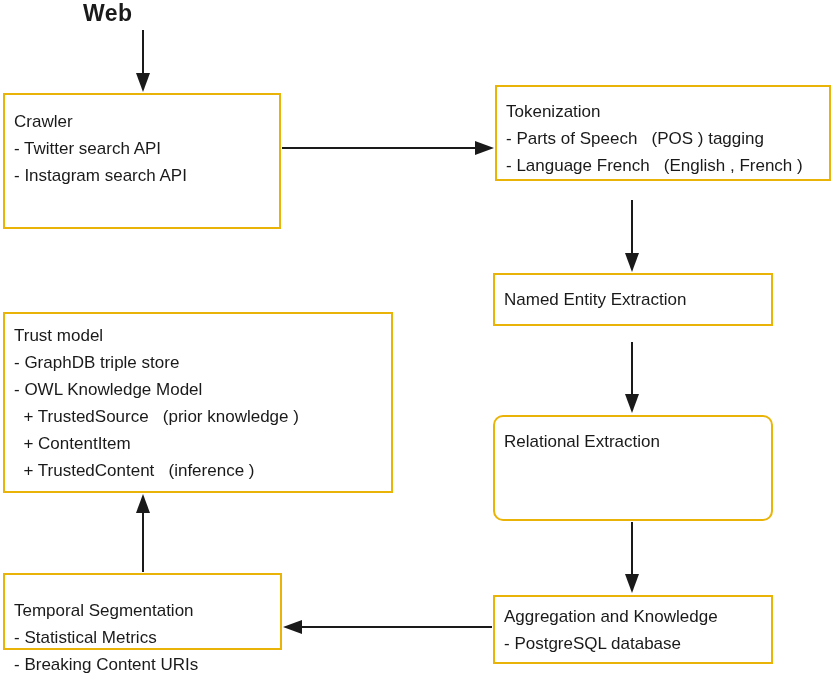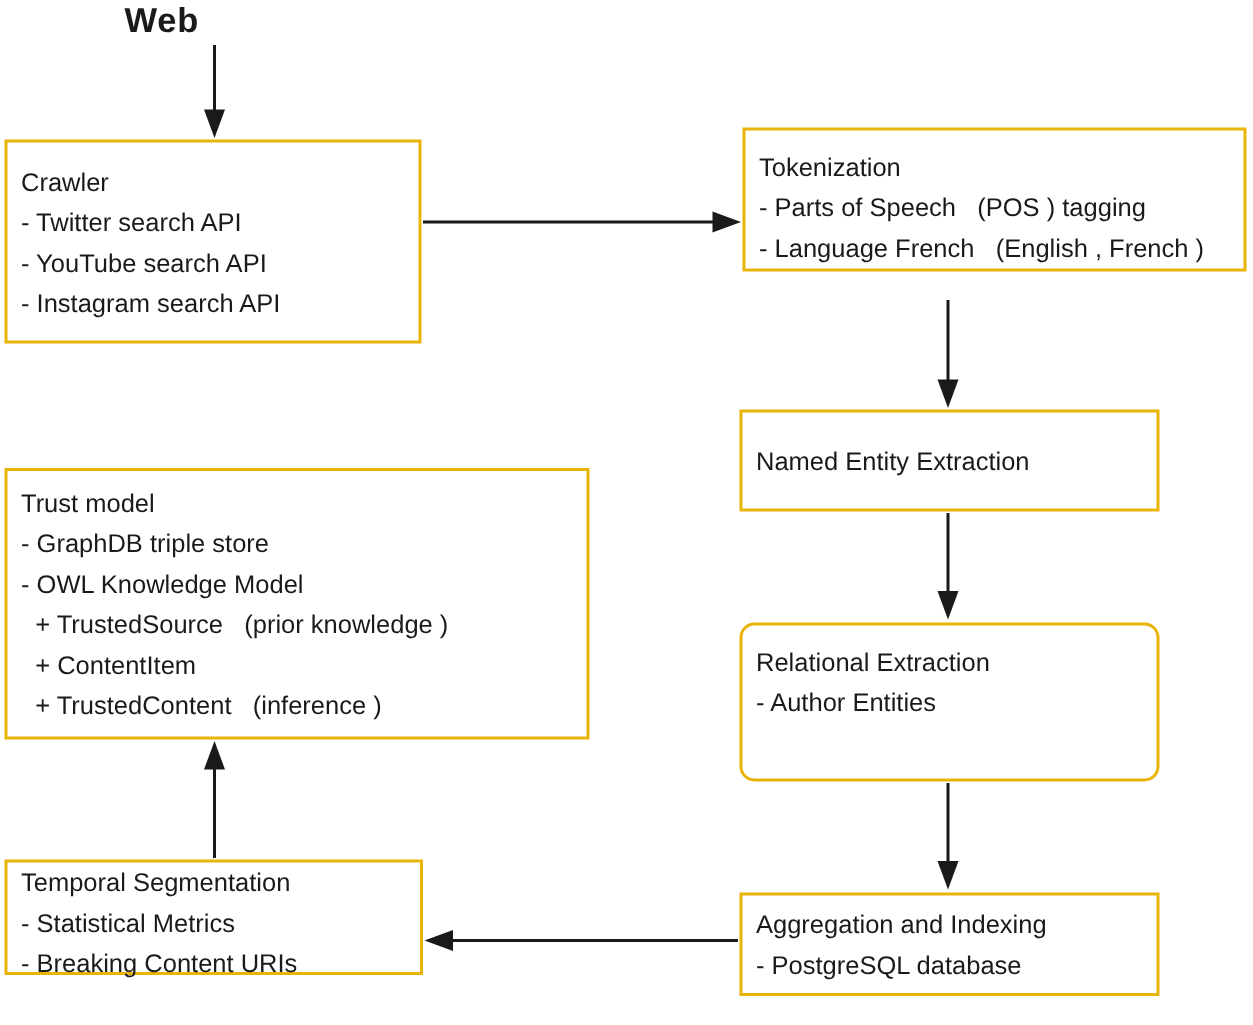--- a/index.html
+++ b/index.html
@@ -33,24 +33,24 @@
     font-size: 17px;
     line-height: 27px;
     padding-left: 9px;
     padding-right: 4px;
   }
   .node .line, .node .title {
     white-space: pre;
   }
   #node-crawler      { left: 3px;   top: 93px;  width: 278px; height: 136px; padding-top: 13px; }
   #node-tokenization { left: 495px; top: 85px;  width: 336px; height: 96px; padding-top: 11px; }
-  #node-named-entity { left: 493px; top: 273px; width: 280px; height: 68px;  display: flex; align-items: center; }
+  #node-named-entity { left: 493px; top: 273px; width: 280px; height: 53px;  display: flex; align-items: center; }
   #node-relational   { left: 493px; top: 415px; width: 280px; height: 106px; padding-top: 11px; border-radius: 10px; }
   #node-trust        { left: 3px;   top: 312px; width: 390px; height: 181px; padding-top: 8px; }
-  #node-temporal     { left: 3px;   top: 573px; width: 279px; height: 77px; padding-top: 0; }
+  #node-temporal     { left: 3px;   top: 573px; width: 279px; height: 77px; padding-top: 22px; }
   #node-aggregation  { left: 493px; top: 595px; width: 280px; height: 69px;  padding-top: 6px; }
   svg.arrows {
     position: absolute;
     left: 0; top: 0;
     width: 835px;
     height: 683px;
     pointer-events: none;
   }
   svg.arrows line    { stroke: #1a1a1a; stroke-width: 2; }
   svg.arrows polygon { fill: #1a1a1a; }
@@ -94,50 +94,48 @@
 
   <g>
     <line x1="143" y1="572" x2="143" y2="510"></line>
     <polygon points="143,494 136,513 150,513"></polygon>
   </g>
 </svg>
 
 <div class="node" id="node-crawler">
   <div class="title">Crawler</div>
   <div class="line">- Twitter search API</div>
-  <div class="line">- YouTube search API</div>
   <div class="line">- Instagram search API</div>
 </div>
 
 <div class="node" id="node-tokenization">
   <div class="title">Tokenization</div>
   <div class="line">- Parts of Speech   (POS ) tagging</div>
   <div class="line">- Language French   (English , French )</div>
 </div>
 
 <div class="node" id="node-named-entity">
   <div class="title">Named Entity Extraction</div>
 </div>
 
 <div class="node" id="node-relational">
   <div class="title">Relational Extraction</div>
-  <div class="line">- Author Entities</div>
 </div>
 
 <div class="node" id="node-trust">
   <div class="title">Trust model</div>
   <div class="line">- GraphDB triple store</div>
   <div class="line">- OWL Knowledge Model</div>
   <div class="line">  + TrustedSource   (prior knowledge )</div>
   <div class="line">  + ContentItem</div>
   <div class="line">  + TrustedContent   (inference )</div>
 </div>
 
 <div class="node" id="node-temporal">
   <div class="title">Temporal Segmentation</div>
   <div class="line">- Statistical Metrics</div>
   <div class="line">- Breaking Content URIs</div>
 </div>
 
 <div class="node" id="node-aggregation">
-  <div class="title">Aggregation and Indexing</div>
+  <div class="title">Aggregation and Knowledge</div>
   <div class="line">- PostgreSQL database</div>
 </div>
 
 </body></html>

